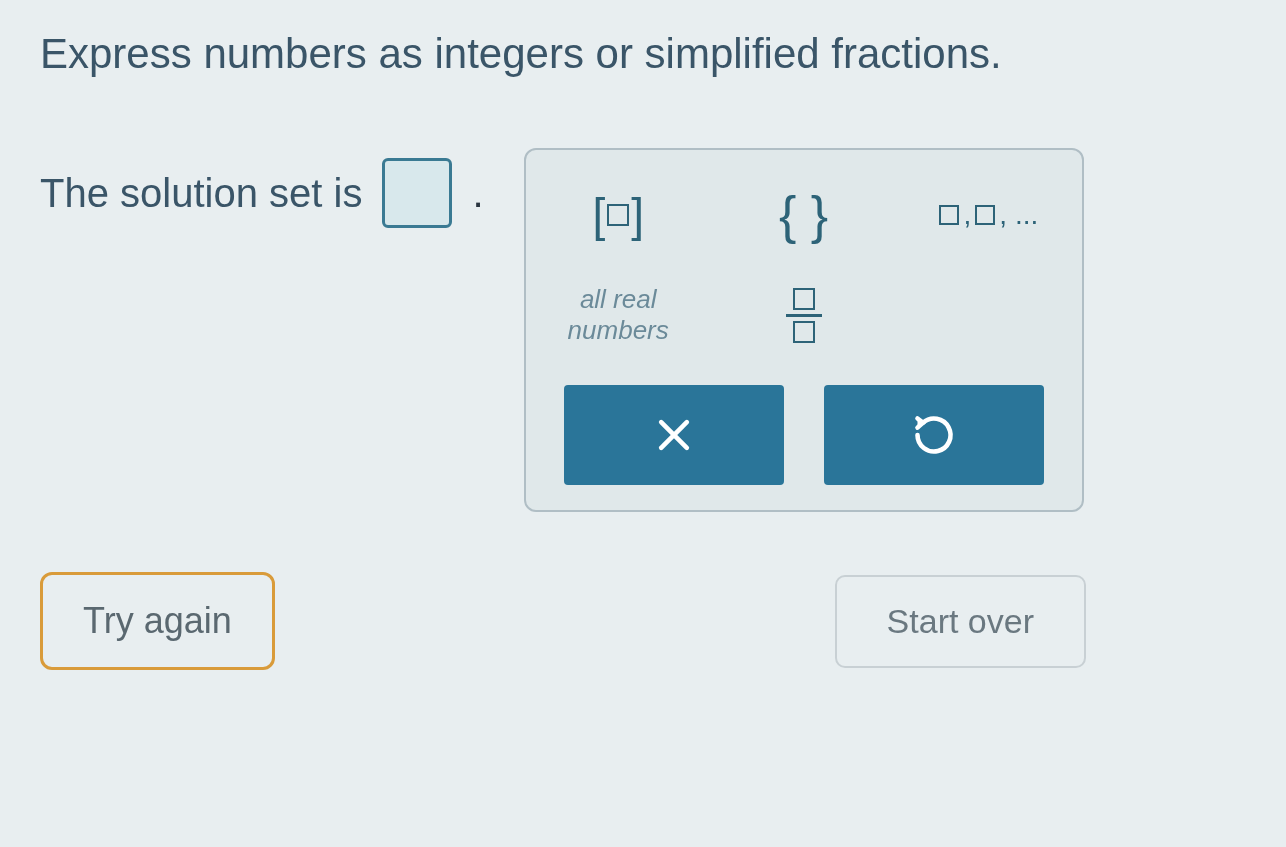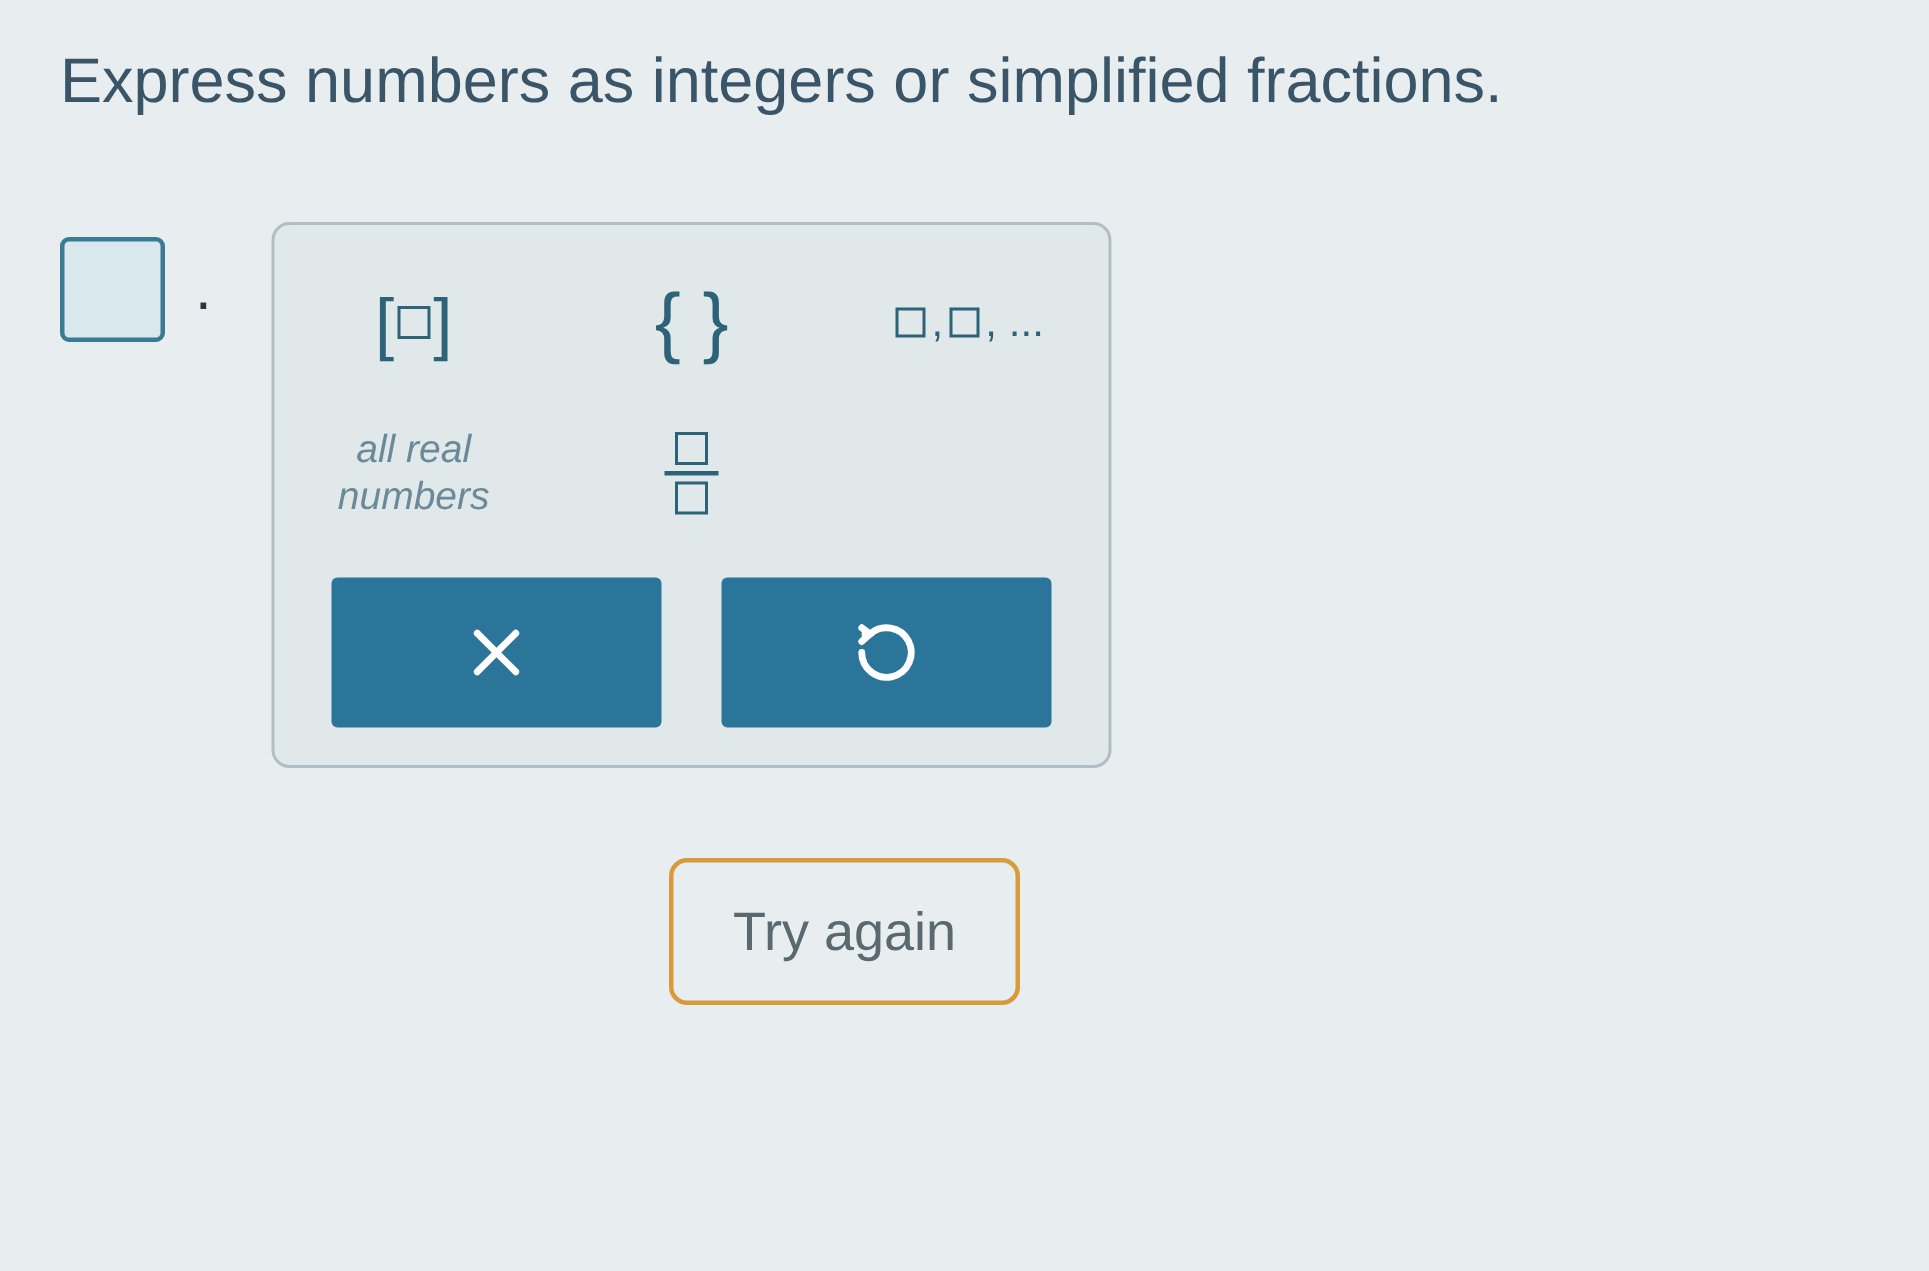--- a/index.html
+++ b/index.html
@@ -148,21 +148,20 @@
     .action-btn svg {
       width: 44px;
       height: 44px;
     }
     .bottom-row {
       display: flex;
       justify-content: space-between;
       align-items: center;
       margin-top: 60px;
       padding-right: 160px;
-      flex-direction: column;
     }
     .try-again {
       border: 3px solid #d99b3a;
       background: transparent;
       padding: 25px 40px;
       font-size: 36px;
       color: #5a6870;
       border-radius: 12px;
       cursor: pointer;
     }
@@ -176,20 +175,21 @@
       cursor: pointer;
     }
   </style>
 </head>
 <body>
 
 <div class="instruction">Express numbers as integers or simplified fractions.</div>
 
 <div class="main-row">
   <div class="solution-row">
+    <span>The solution set is</span>
     <div class="answer-box"></div>
     <span class="period">.</span>
   </div>
 
   <div class="palette">
     <div class="palette-grid">
 
       <div class="palette-item">
         <span class="bracket-square">
           [<span class="inner-sq"></span>]
@@ -236,13 +236,14 @@
           <path d="M3 12a9 9 0 1 0 3-6.7"></path>
           <polyline points="3 3 6 5.3 3 8" fill="white" stroke="white"></polyline>
         </svg>
       </button>
     </div>
   </div>
 </div>
 
 <div class="bottom-row">
   <button class="try-again">Try again</button>
+  <button class="start-over">Start over</button>
 </div>
 
 </body></html>

